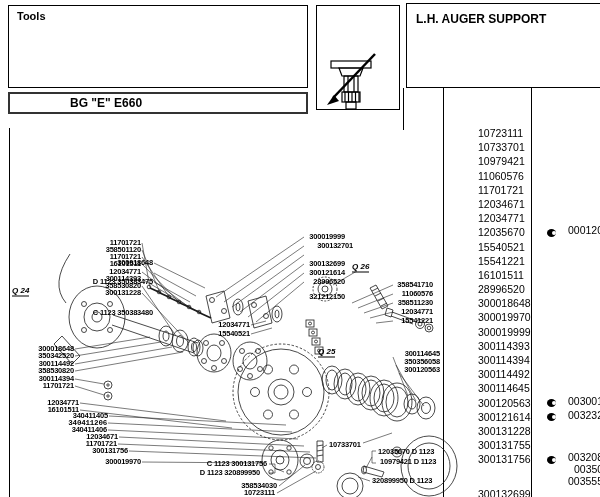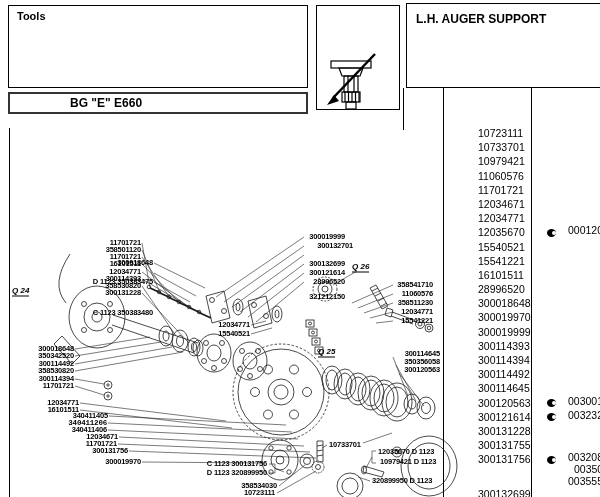--- a/index.html
+++ b/index.html
@@ -367,21 +367,21 @@
       <div class="callout r" style="left: 79px; top: 403px;">12034771</div>
       <div class="callout r" style="left: 79px; top: 410px;">16101511</div>
       <div class="callout r" style="left: 108px; top: 416px; text-align: center;">340411405</div>
       <div class="callout r" style="left: 107px; top: 423px; font-family: Liberation Mono, monospace;">340411206</div>
       <div class="callout r" style="left: 107px; top: 430px;">340411406</div>
       <div class="callout r" style="left: 118px; top: 437px;">12034671</div>
       <div class="callout r" style="left: 117px; top: 444px;">11701721</div>
       <div class="callout r" style="left: 128px; top: 451px;">300131756</div>
       <div class="callout r" style="left: 141px; top: 462px;">300019970</div>
       <div class="callout r" style="left: 267px; top: 464px;">C 1123 300131756</div>
-      <div class="callout r" style="left: 267px; top: 473px;">D 1123 320899950</div>
+      <div class="callout r" style="left: 260px; top: 473px;">D 1123 320899950</div>
       <div class="callout r" style="left: 277px; top: 486px;">358534030</div>
       <div class="callout r" style="left: 275px; top: 493px;">10723111</div>
       <div class="callout" style="left: 329px; top: 445px;">10733701</div>
       <div class="callout" style="left: 378px; top: 452px;">12035670 D 1123</div>
       <div class="callout" style="left: 380px; top: 462px;">10979421 D 1123</div>
       <div class="callout" style="left: 372px; top: 481px;">320899950 D 1123</div>
       <div class="qlabel" style="left: 12px; top: 291px;">Q 24</div>
       <div class="qlabel" style="left: 318px; top: 352px;">Q 25</div>
       <div class="qlabel" style="left: 352px; top: 267px;">Q 26</div>
     </div>

